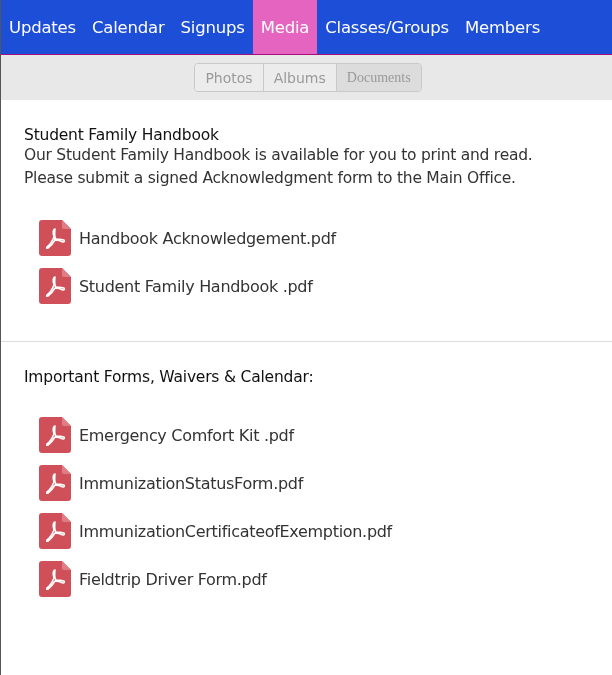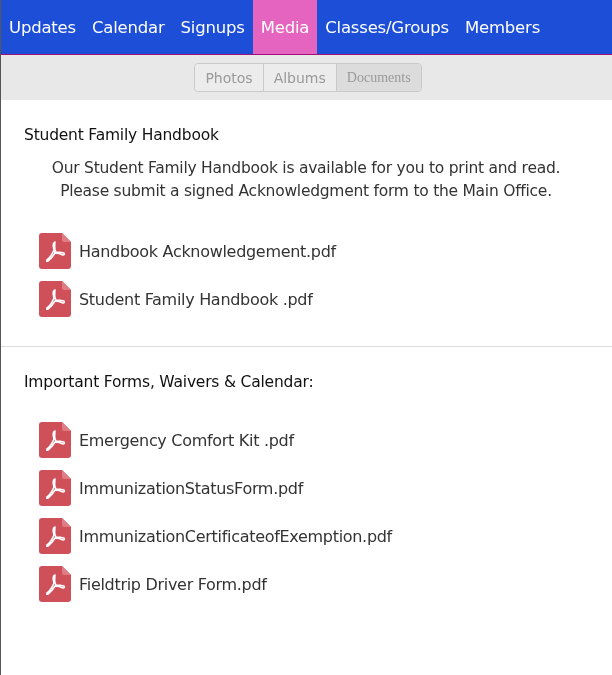--- a/index.html
+++ b/index.html
@@ -24,21 +24,21 @@
   .seg {
     display:flex; border:1px solid #c9c9c9; border-radius:4px; overflow:hidden; height:27px;
     margin-left:4px;
   }
   .seg .sbtn {
     font-size:14px; color:#9a9a9a; display:flex; align-items:center; padding:0 10px;
     background:#ececec; border-right:1px solid #c9c9c9;
   }
   .seg .sbtn:last-child { border-right:none;font-family:Liberation Serif, serif; }
   .seg .sbtn.active { background:#dcdcdc; }
-  .section { padding:8px 24px; }
+  .section { padding:16px 24px; }
   .section h2 {
     font-weight:normal; font-size:15.5px; margin:0; color:#111; letter-spacing:-0.2px;
   }
   .section p {
     margin:0; font-size:15.5px; line-height:23px; color:#333; letter-spacing:-0.25px;
     white-space:pre-line;
   }
   .doclist { margin:0; padding:0; list-style:none; }
   .doc { display:flex; align-items:center; height:48px; padding-left:15px; }
   .pdf-icon { width:32px; height:36px; position:relative; margin-right:8px; flex:none; }
@@ -62,21 +62,21 @@
 <div class="subbar">
   <div class="seg">
     <div class="sbtn">Photos</div>
     <div class="sbtn">Albums</div>
     <div class="sbtn active">Documents</div>
   </div>
 </div>
 
 <section class="section" style="padding-top:26px;">
   <h2>Student Family Handbook</h2>
-  <p style="margin-top:13px;text-align:center;">Our Student Family Handbook is available for you to print and read.
+  <p style="">Our Student Family Handbook is available for you to print and read.
  Please submit a signed Acknowledgment form to the Main Office.</p>
   <ul class="doclist" style="margin-top:24px; padding-bottom:15px;">
     <li class="doc">
       <span class="pdf-icon">
         <svg width="32" height="36" viewBox="0 0 32 36">
             <path d="M3 0 H23 L32 9 V33 Q32 36 29 36 H3 Q0 36 0 33 V3 Q0 0 3 0 Z" fill="#d0505a"></path>
             <path d="M23 0 L32 9 H25 Q23 9 23 7 Z" fill="#e07c84"></path>
             <path d="M16 9 Q13 10 15 17 Q12 24 8 27 Q7 29 9 28 Q13 25 16 20 Q20 20 24 22 Q26 22 25 20 Q21 19 17 19 Q15 17 16 9 Z M15 19 L17 19" fill="none" stroke="#fff" stroke-width="1.6" stroke-linejoin="round"></path>
           </svg>
       </span>

